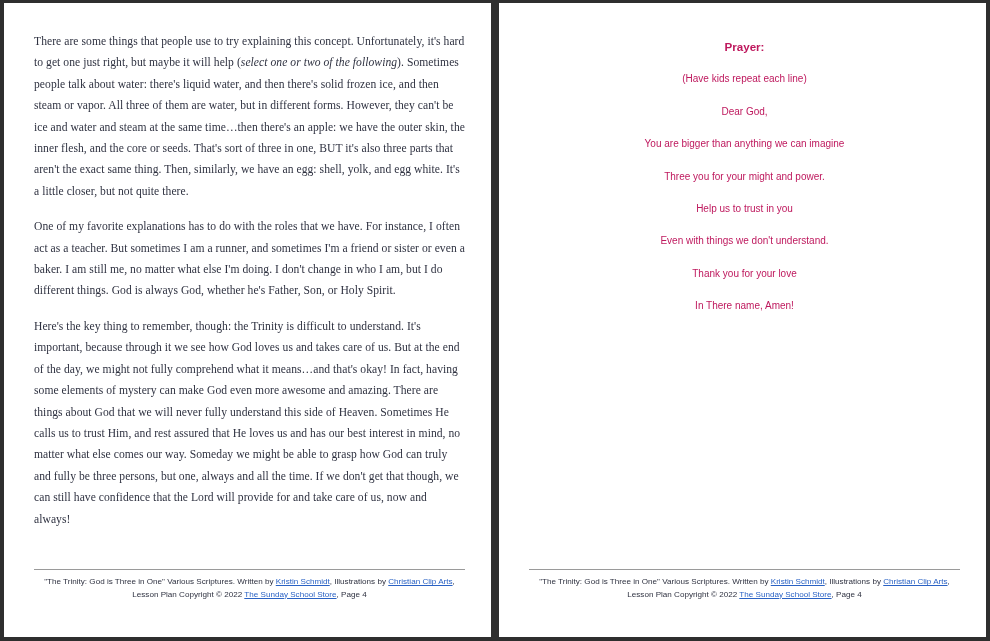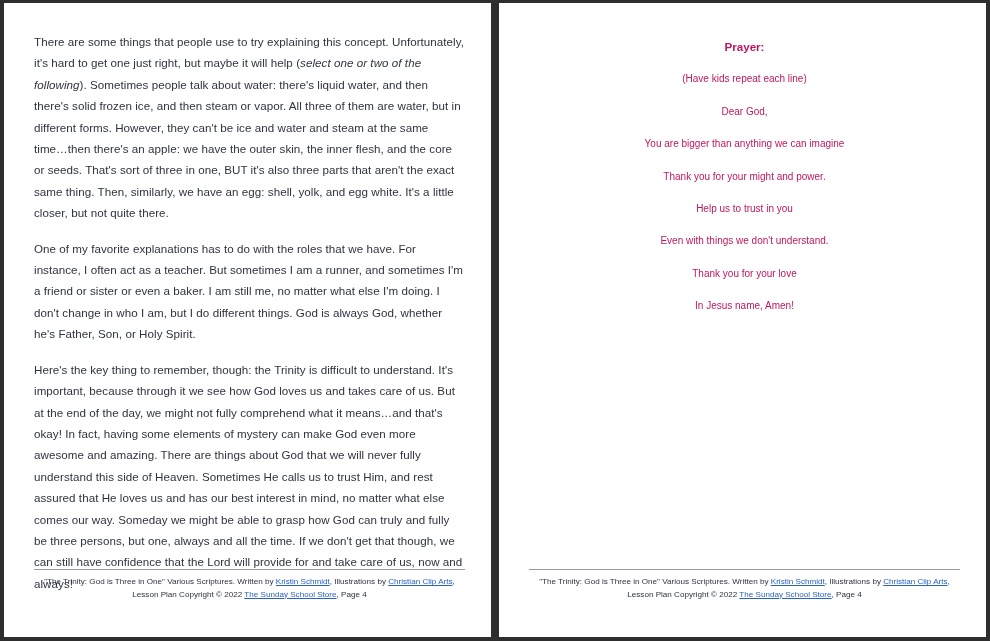--- a/index.html
+++ b/index.html
@@ -42,20 +42,21 @@
     width: 487px;
     padding: 28px 26px 0 30px;
   }
   .body-text {
     color: #2f3241;
     font-size: 11.6px;
     line-height: 21.4px;
     letter-spacing: 0.05px;
     margin: 0 0 14px 0;
     text-align: left;
+    font-family: Liberation Serif, serif;
   }
   .body-text em {
     font-style: italic;
   }
   .prayer-block {
     text-align: center;
     color: #be185d;
     padding-top: 5px;
   }
   .prayer-title {
@@ -118,25 +119,25 @@
 
   <div class="gutter"></div>
 
   <div class="page page-right">
 
     <div class="prayer-block">
       <p class="prayer-title">Prayer:</p>
       <p class="prayer-line">(Have kids repeat each line)</p>
       <p class="prayer-line">Dear God,</p>
       <p class="prayer-line">You are bigger than anything we can imagine</p>
-      <p class="prayer-line">Thank you for your might and power.</p>
+      <p class="prayer-line">Three you for your might and power.</p>
       <p class="prayer-line">Help us to trust in you</p>
       <p class="prayer-line">Even with things we don't understand.</p>
       <p class="prayer-line">Thank you for your love</p>
-      <p class="prayer-line">In Jesus name, Amen!</p>
+      <p class="prayer-line">In There name, Amen!</p>
     </div>
 
     <div class="footer">
       <hr class="footer-rule">
       <p class="footer-text"><span>"The Trinity: God is Three in One" Various Scriptures. Written by </span><span class="footer-link">Kristin Schmidt</span><span>, Illustrations by </span><span class="footer-link">Christian Clip Arts</span><span>, Lesson Plan Copyright © 2022 </span><span class="footer-link">The Sunday School Store</span><span>, Page 4</span></p>
     </div>
 
   </div>
 
 </div>

